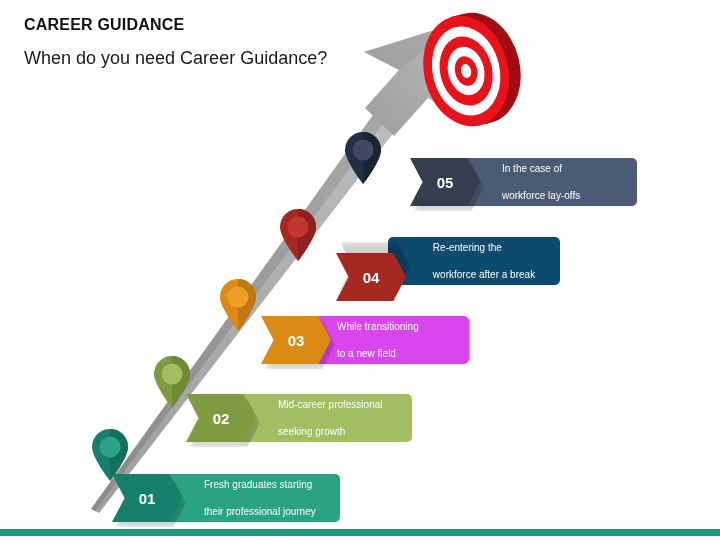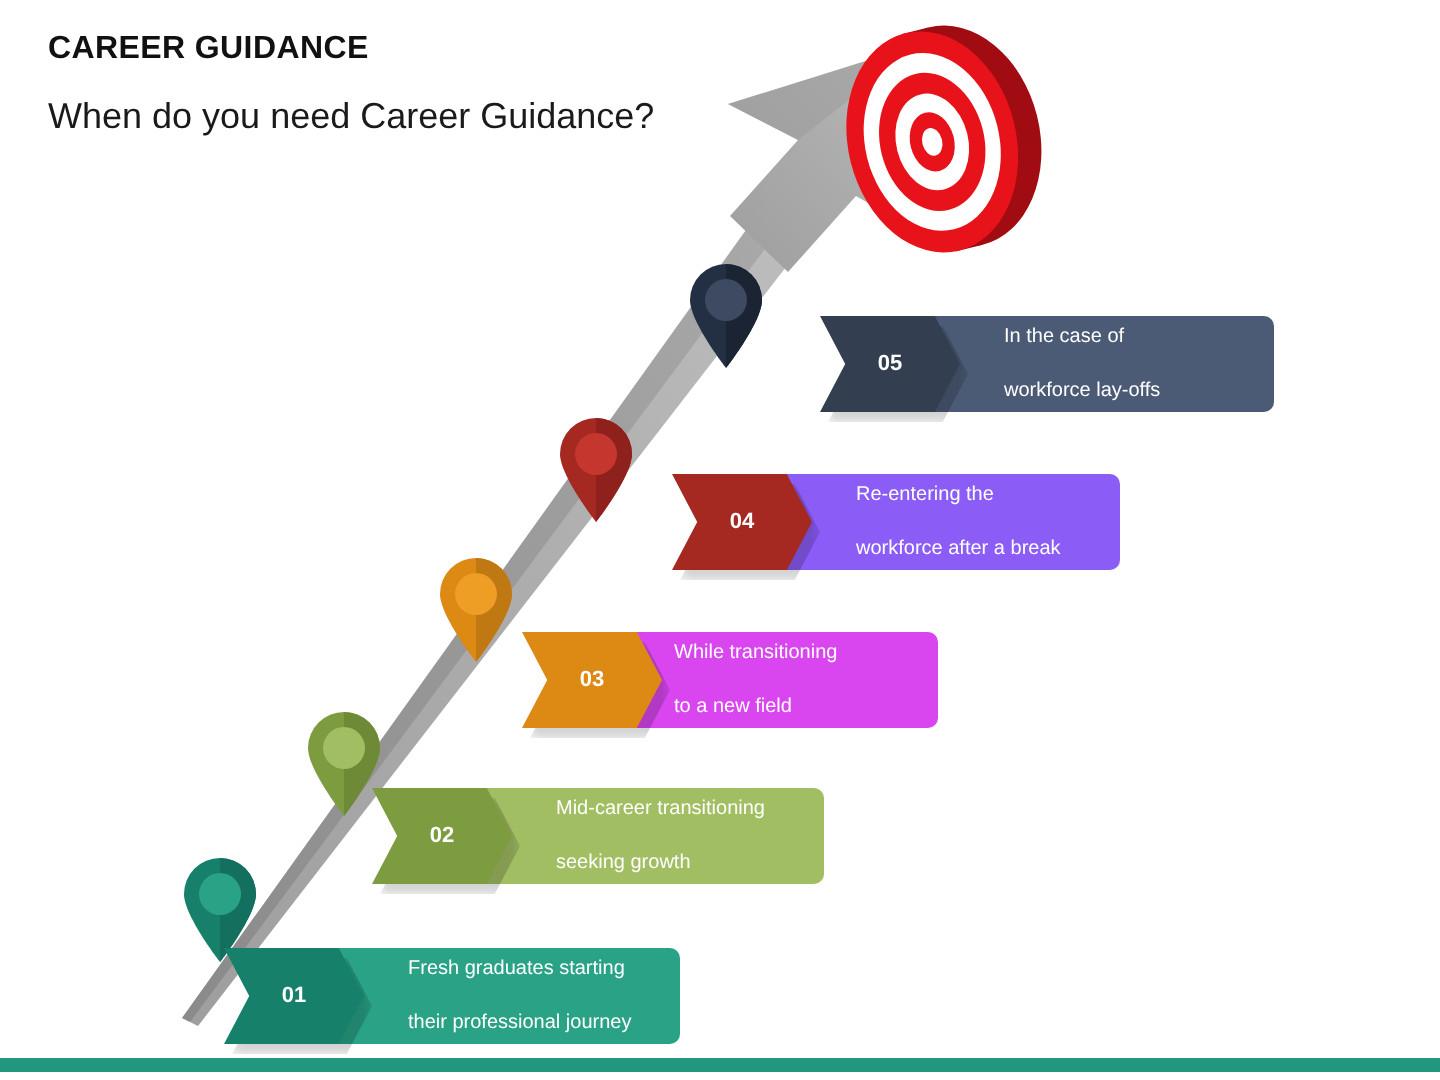--- a/index.html
+++ b/index.html
@@ -66,21 +66,21 @@
   .step-num-block {
     position: absolute;
     left: 0;
     top: 0;
     height: 48px;
     width: 70px;
     display: flex;
     align-items: center;
     justify-content: center;
     color: #ffffff;
-    font-size: 11px;
+    font-size: 15px;
     font-weight: bold;
     clip-path: polygon(0% 0%, 82% 0%, 100% 50%, 82% 100%, 0% 100%, 18% 50%);
   }
   .step-body {
     position: absolute;
     top: 0;
     height: 48px;
     border-radius: 5px;
     display: flex;
     align-items: center;
@@ -192,48 +192,48 @@
         <span>their professional journey</span>
       </span>
     </div>
     <div class="step-num-shadow"></div>
     <div class="step-num-block" style="background:#17806B;">01</div>
   </div>
 
   <div class="step" style="left:186px; top:394px; width:226px;">
     <div class="step-body" style="left:52px; width:174px; background:#A2BE63;">
       <span>
-        <span>Mid-career transitioning</span><br>
+        <span>Mid-career professional</span><br>
         <span>seeking growth</span>
       </span>
     </div>
     <div class="step-num-shadow"></div>
     <div class="step-num-block" style="background:#7D9B3F;">02</div>
   </div>
 
   <div class="step" style="left:261px; top:316px; width:224px;">
     <div class="step-body" style="left:36px; width:172px; background:#d946ef;">
       <span>
         <span>While transitioning</span><br>
         <span>to a new field</span>
       </span>
     </div>
     <div class="step-num-shadow"></div>
     <div class="step-num-block" style="background:#DC8A14;">03</div>
   </div>
 
   <div class="step" style="left:336px; top:237px; width:224px;">
-    <div class="step-body" style="left:52px; width:172px; background:#8b5cf6;">
+    <div class="step-body" style="left:52px; width:172px; background:#0c4a6e;justify-content:center;">
       <span>
         <span>Re-entering the</span><br>
         <span>workforce after a break</span>
       </span>
     </div>
     <div class="step-num-shadow"></div>
-    <div class="step-num-block" style="background:#A52821;">04</div>
+    <div class="step-num-block" style="background:#A52821;margin-top:16px;">04</div>
   </div>
 
   <div class="step" style="left:410px; top:158px; width:227px;">
     <div class="step-body" style="left:52px; width:175px; background:#4B5B75;">
       <span>
         <span>In the case of</span><br>
         <span>workforce lay-offs</span>
       </span>
     </div>
     <div class="step-num-shadow"></div>

